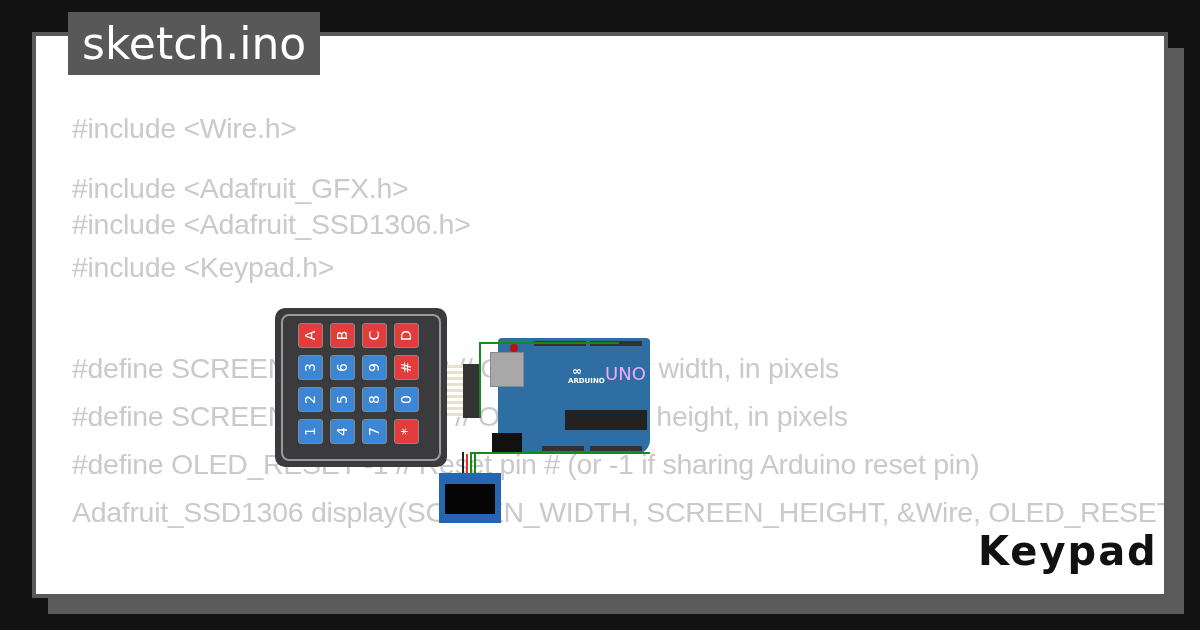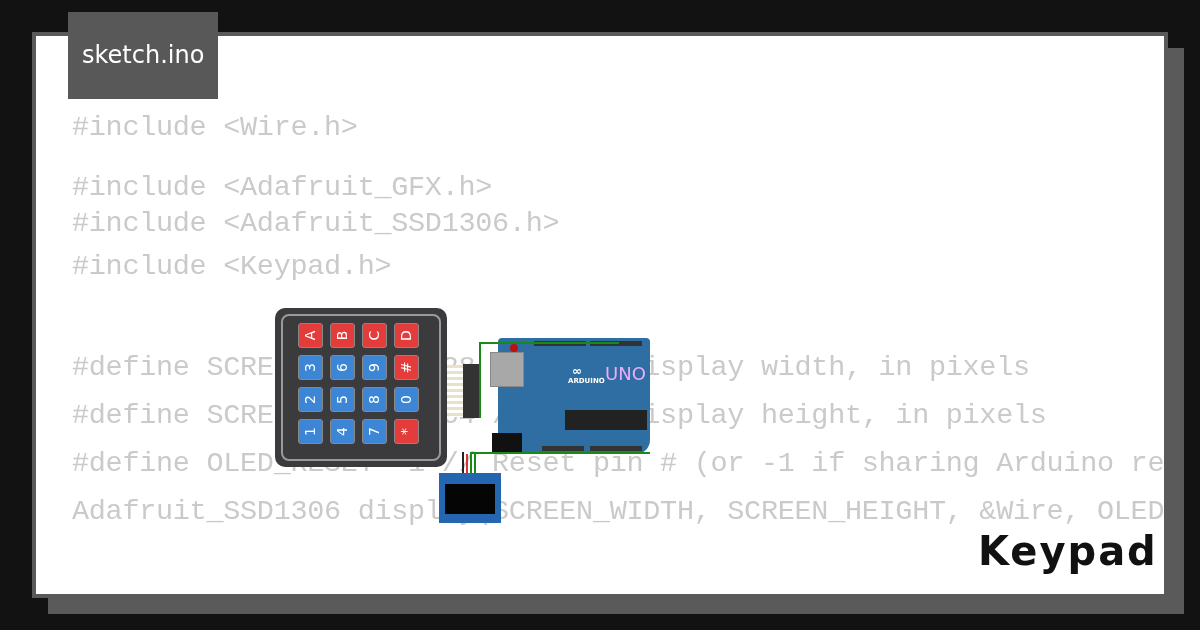--- a/index.html
+++ b/index.html
@@ -1,21 +1,21 @@
 <!DOCTYPE html>
 <html><head>
 <meta charset="utf-8">
 <style>
   html, body { margin:0; padding:0; }
   body { width:1200px; height:630px; background:#121212; position:relative; overflow:hidden; font-family:"DejaVu Sans", sans-serif; }
   .shadow { position:absolute; left:48px; top:48px; width:1136px; height:566px; background:#5a5a5a; }
   .card { position:absolute; left:32px; top:32px; width:1128px; height:558px; background:#fff; border:4px solid #5a5a5a; overflow:hidden; box-sizing:content-box; }
-  .code { position:absolute; left:36px; top:0; white-space:pre; font-family:Liberation Mono, monospace; font-size:28.5px; color:#cacaca; letter-spacing:-0.3px; }
+  .code { position:absolute; left:36px; top:0; white-space:pre; font-family:Liberation Sans, sans-serif; font-size:28.5px; color:#cacaca; letter-spacing:-0.3px; }
   .code .line { position:absolute; left:0; height:48px; line-height:48px; }
-  .title-tab { position:absolute; left:68px; top:12px; height:63px; padding:12px 14px; background:#585858; color:#fff; font-family:"DejaVu Sans", sans-serif; font-size:24px; line-height:63px; }
+  .title-tab { position:absolute; left:68px; top:12px; height:63px; padding:0 14px; background:#585858; color:#fff; font-family:"DejaVu Sans", sans-serif; font-size:44px; line-height:63px; }
   .wokwi { position:absolute; left:978px; top:528px; font-family:"DejaVu Sans", sans-serif; font-size:40px; font-weight:bold; letter-spacing:2px; color:#111; }
   
   .keypad { position:absolute; left:275px; top:308px; width:172px; height:159px; background:#3b3b3e; border-radius:10px; }
   .keypad-inner { position:absolute; left:6px; top:6px; right:6px; bottom:6px; border:2px solid #9a9a9a; border-radius:8px; }
   .key { position:absolute; width:23px; height:23px; border-radius:3px; border:1px solid #888; color:#fff; font-size:14px; text-align:center; line-height:23px; transform-origin:center; }
   .key span { display:inline-block; transform:rotate(-90deg); }
   .key.red { background:#e43b3b; }
   .key.blue { background:#3d86d6; }
   .ribbon { position:absolute; left:447px; top:365px; width:16px; height:52px; background:repeating-linear-gradient(#e8e2cd 0 3px, #fff 3px 6px); }
   .connector { position:absolute; left:463px; top:364px; width:16px; height:54px; background:#333; }

